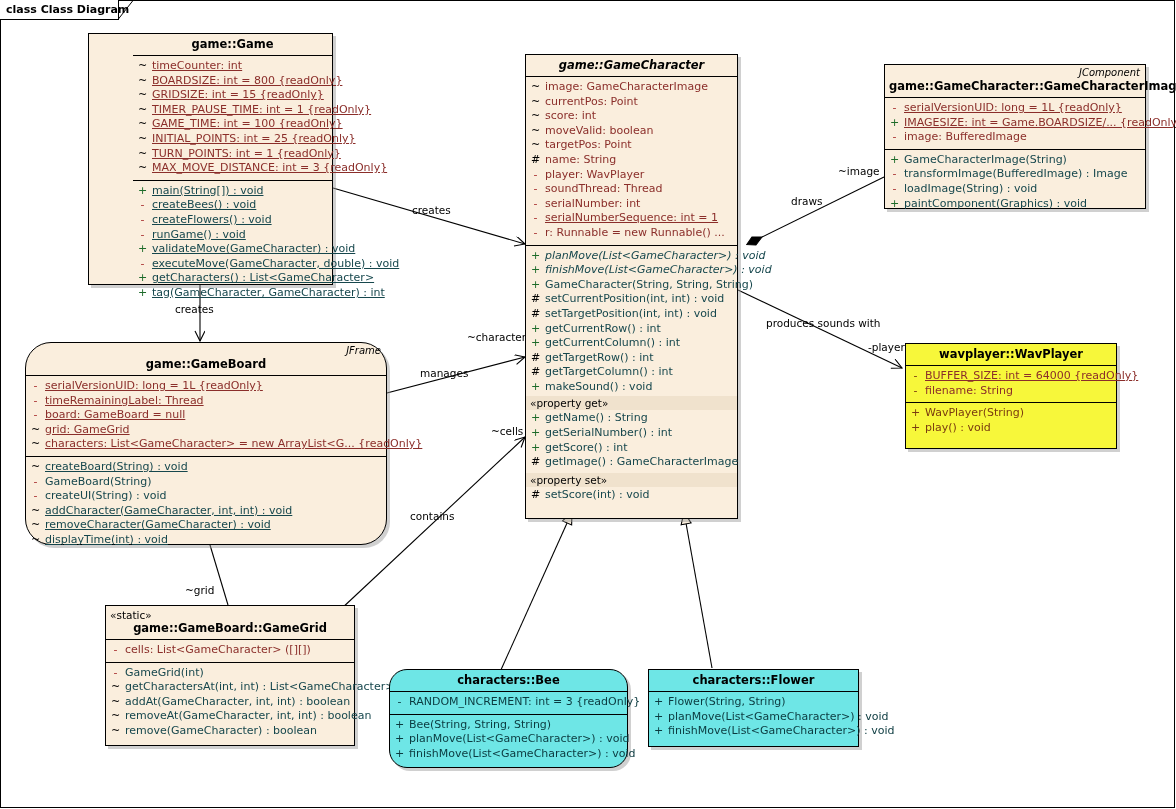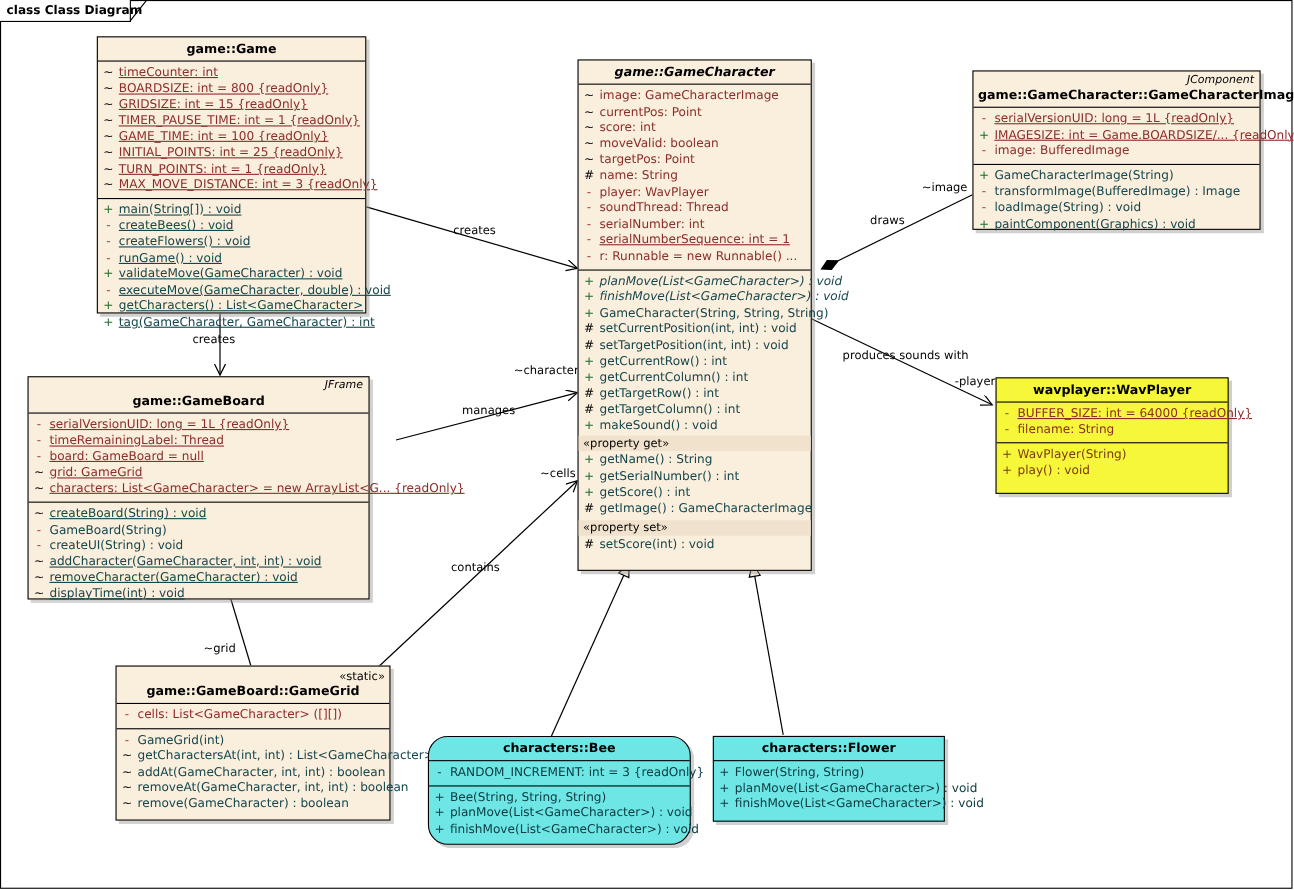--- a/index.html
+++ b/index.html
@@ -25,21 +25,21 @@
 
   
   .cls { position:absolute; box-sizing:border-box; border:1px solid #000;
          background:#faeedd; box-shadow:3px 3px 0 rgba(150,150,150,0.45);
          font-size:11px; color:#000; }
   .cls.cyan { background:#6ee6e6; }
   .cls.yellow { background:#f7f73a; }
   .cls .hdr { padding:3px 4px 4px 4px; text-align:center; position:relative; }
   .cls .stereo-tr { position:absolute; right:5px; top:2px; font-size:10px;
                     font-style:italic; color:#000; }
-  .cls .stereo-c { display:block; font-size:10.5px; text-align:right; }
+  .cls .stereo-c { display:block; font-size:10.5px; text-align:left; }
   .cls .title { display:block; font-weight:bold; font-size:11.5px; text-align:center;
                 color:#000; }
   .cls .title.ital { font-style:italic; }
   .cls .sep { border-top:1px solid #000; }
   .cls .comp { padding:3px 0 4px 0; }
   .cls .feat { display:flex; line-height:14.6px; padding:0 2px 0 0; white-space:nowrap; }
   .cls .vis { width:19px; text-align:center; flex:0 0 19px; font-size:11px; }
   .cls .txt { font-size:11px; }
   .attrtxt { color:#8b2e2a; }
   .optxt { color:#16474d; }
@@ -109,21 +109,21 @@
   <div class="elabel" style="left:420px; top:367px;">manages</div>
   <div class="elabel" style="left:467px; top:331px;">~characters</div>
   <div class="elabel" style="left:491px; top:425px;">~cells</div>
   <div class="elabel" style="left:410px; top:510px;">contains</div>
   <div class="elabel" style="left:185px; top:584px;">~grid</div>
   <div class="elabel" style="left:791px; top:195px;">draws</div>
   <div class="elabel" style="left:838px; top:165px;">~image</div>
   <div class="elabel" style="left:766px; top:317px;">produces sounds with</div>
   <div class="elabel" style="left:868px; top:341px;">-player</div>
 
-  <div class="cls" style="left:88px; top:33px; width:245px; height:252px;">
+  <div class="cls" style="left:88px; top:33px; width:245px; height:252px;padding-left:44px;">
     <div class="hdr">
       <span class="title">game::Game</span>
     </div>
     <div class="sep comp" id="game-attrs">
         <div class="feat">
           <span class="vis">~</span>
           <span class="txt attrtxt u">timeCounter:  int</span>
         </div>
         <div class="feat">
           <span class="vis">~</span>
@@ -342,21 +342,21 @@
           <span class="vis minus">-</span>
           <span class="txt optxt">loadImage(String) : void</span>
         </div>
         <div class="feat">
           <span class="vis plus">+</span>
           <span class="txt optxt">paintComponent(Graphics) : void</span>
         </div>
       </div>
   </div>
 
-  <div class="cls" style="left:25px; top:342px; width:311px; height:203px;">
+  <div class="cls" style="left:25px; top:342px; width:362px; height:203px;border-radius:26px;">
     <div class="hdr" style="padding-top:2px;">
       <span class="stereo-tr">JFrame</span>
       <span class="title" style="margin-top:12px;">game::GameBoard</span>
     </div>
     <div class="sep comp" id="gb-attrs">
         <div class="feat">
           <span class="vis minus">-</span>
           <span class="txt attrtxt u">serialVersionUID:  long = 1L {readOnly}</span>
         </div>
         <div class="feat">

